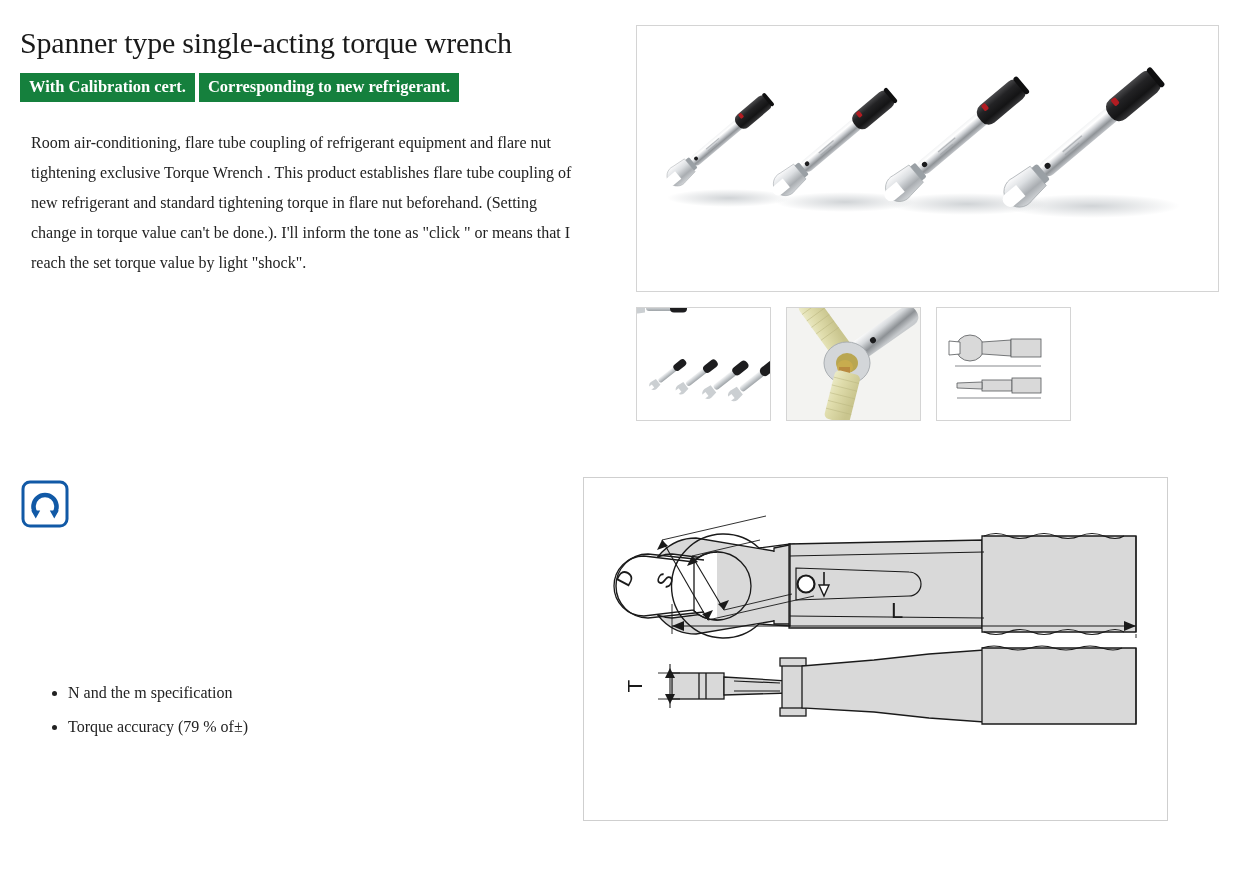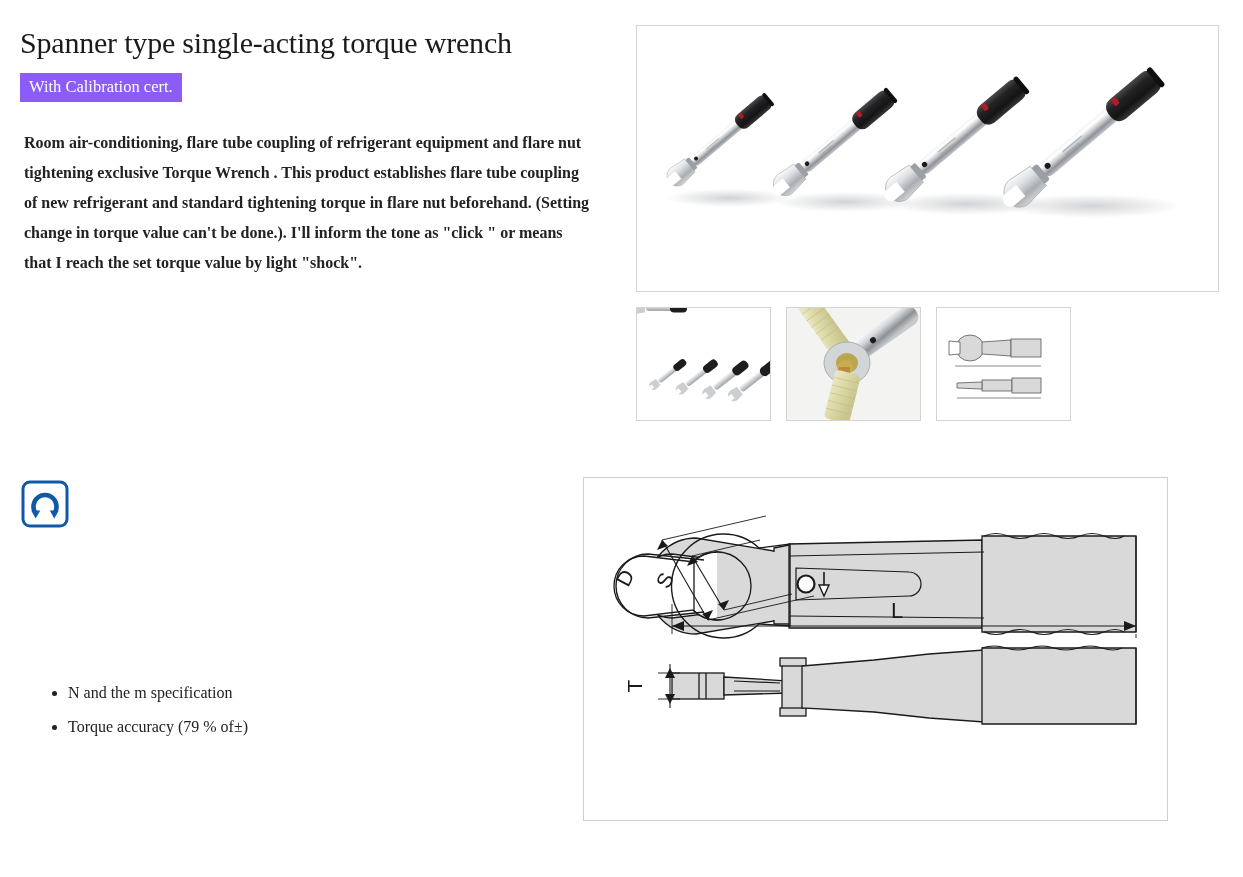--- a/index.html
+++ b/index.html
@@ -32,38 +32,38 @@
     color: #1a1a1a;
     margin: 0 0 12px 0;
     line-height: 1.15;
   }
   #badge-row {
     display: flex;
     gap: 4px;
     margin-bottom: 26px;
   }
   .badge {
-    background: #8b5cf6;
+    background: #15803d;
     color: #ffffff;
     font-size: 16.5px;
     font-family: "Liberation Serif", "DejaVu Serif", serif;
     padding: 5px 9px 6px 9px;
     line-height: 1.12;
     white-space: nowrap;
     display: inline-block;
+    font-weight: bold;
   }
   #intro-copy {
     font-size: 16px;
     line-height: 30px;
     color: #222222;
     width: 575px;
   }
   #intro-copy p {
-    margin: 4px;
-    font-weight: bold;
+    margin: 11px;
   }
 
   
   #recycle-icon-wrap {
     position: absolute;
     left: 21px;
     top: 480px;
     width: 48px;
     height: 48px;
   }
@@ -148,20 +148,21 @@
 </style>
 </head>
 <body>
 
 <div id="left-column">
 
   <h1 id="page-title">Spanner type single-acting torque wrench</h1>
 
   <div id="badge-row">
     <span class="badge">With Calibration cert.</span>
+    <span class="badge">Corresponding to new refrigerant.</span>
   </div>
 
   <div id="intro-copy">
     <p>Room air-conditioning, flare tube coupling of refrigerant equipment and flare nut tightening exclusive Torque Wrench . This product establishes flare tube coupling of new refrigerant and standard tightening torque in flare nut beforehand. (Setting change in torque value can't be done.). I'll inform the tone as "click " or means that I reach the set torque value by light "shock".</p>
   </div>
 </div>
 
 <div id="recycle-icon-wrap">
   <svg width="48" height="48" viewBox="0 0 48 48" aria-hidden="true">
     <rect x="2" y="2" width="44" height="44" rx="7" ry="7" fill="#ffffff" stroke="#1159a6" stroke-width="3"></rect>

